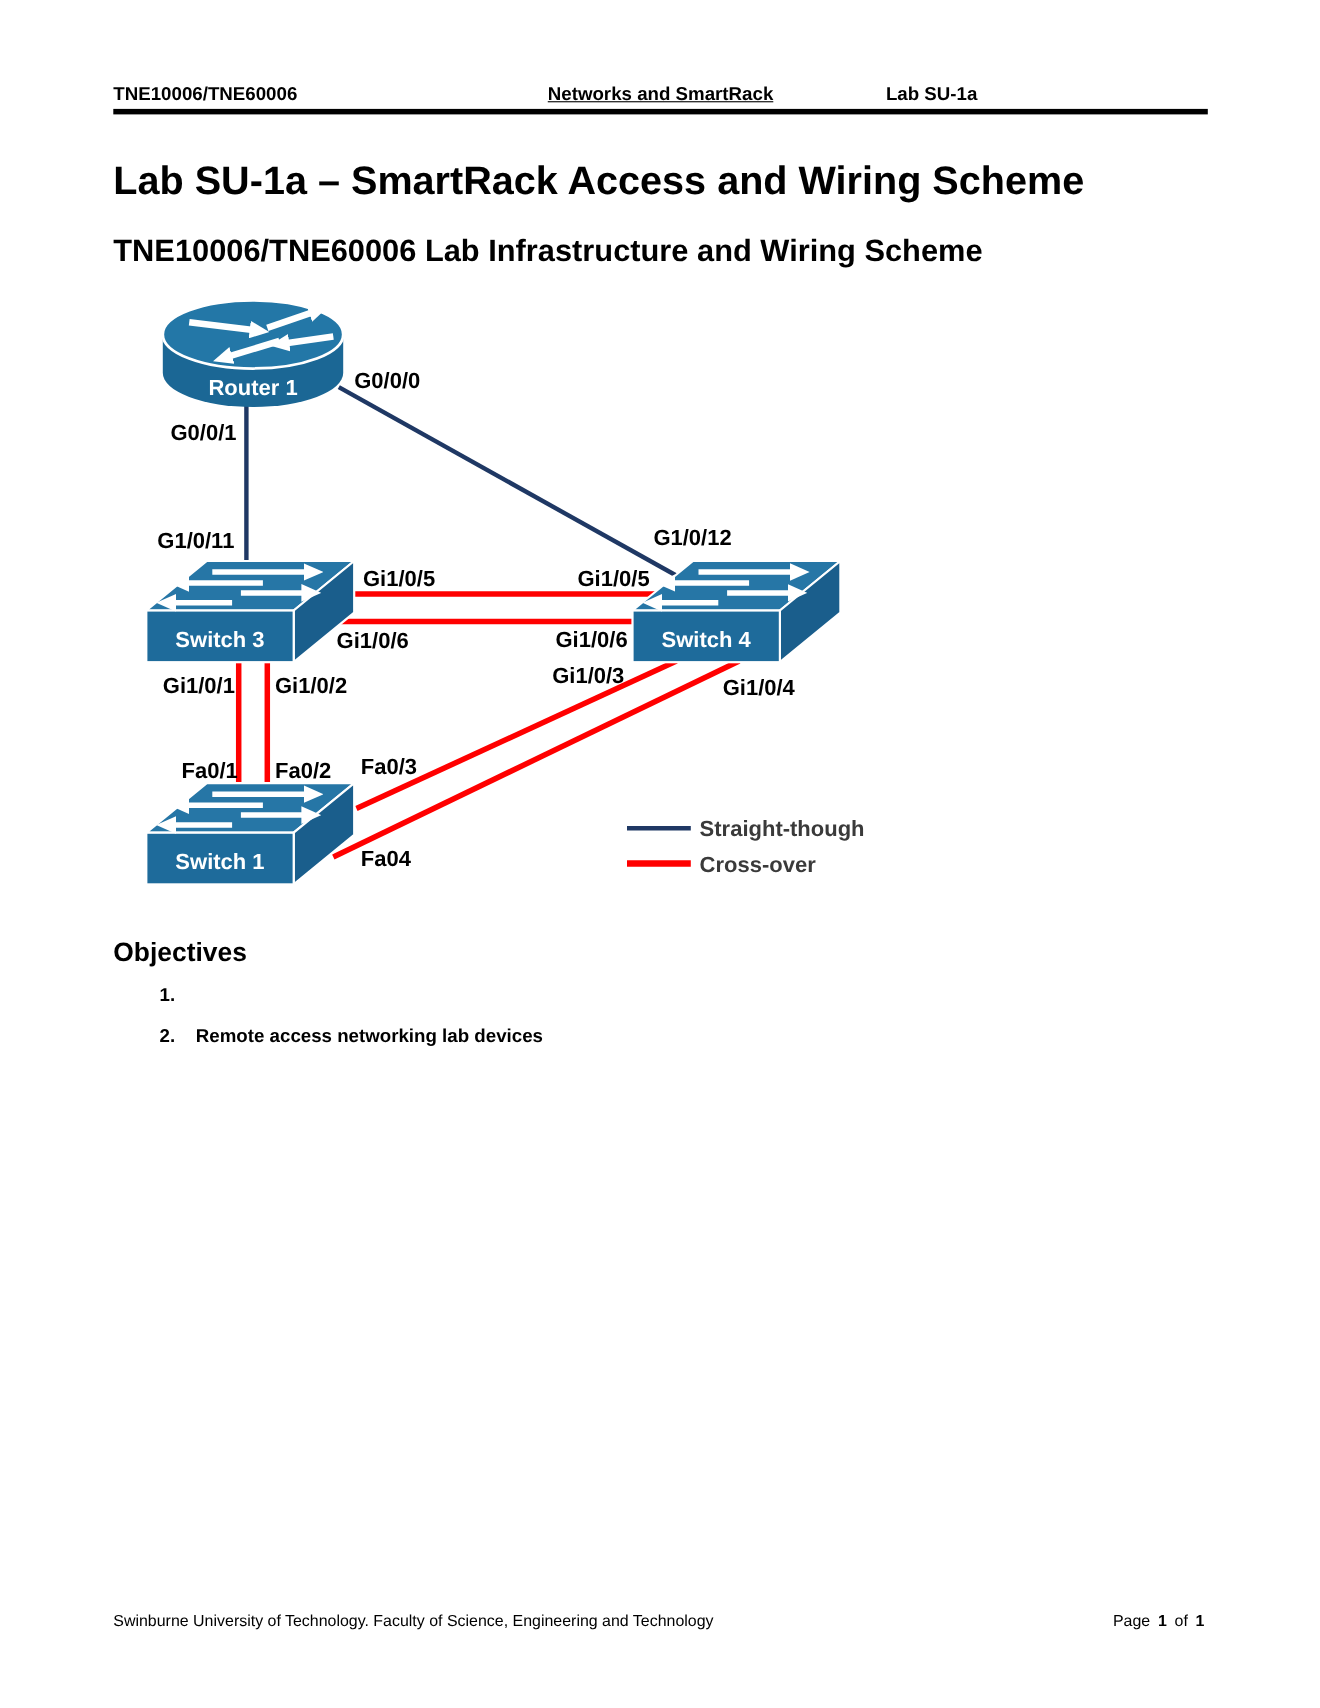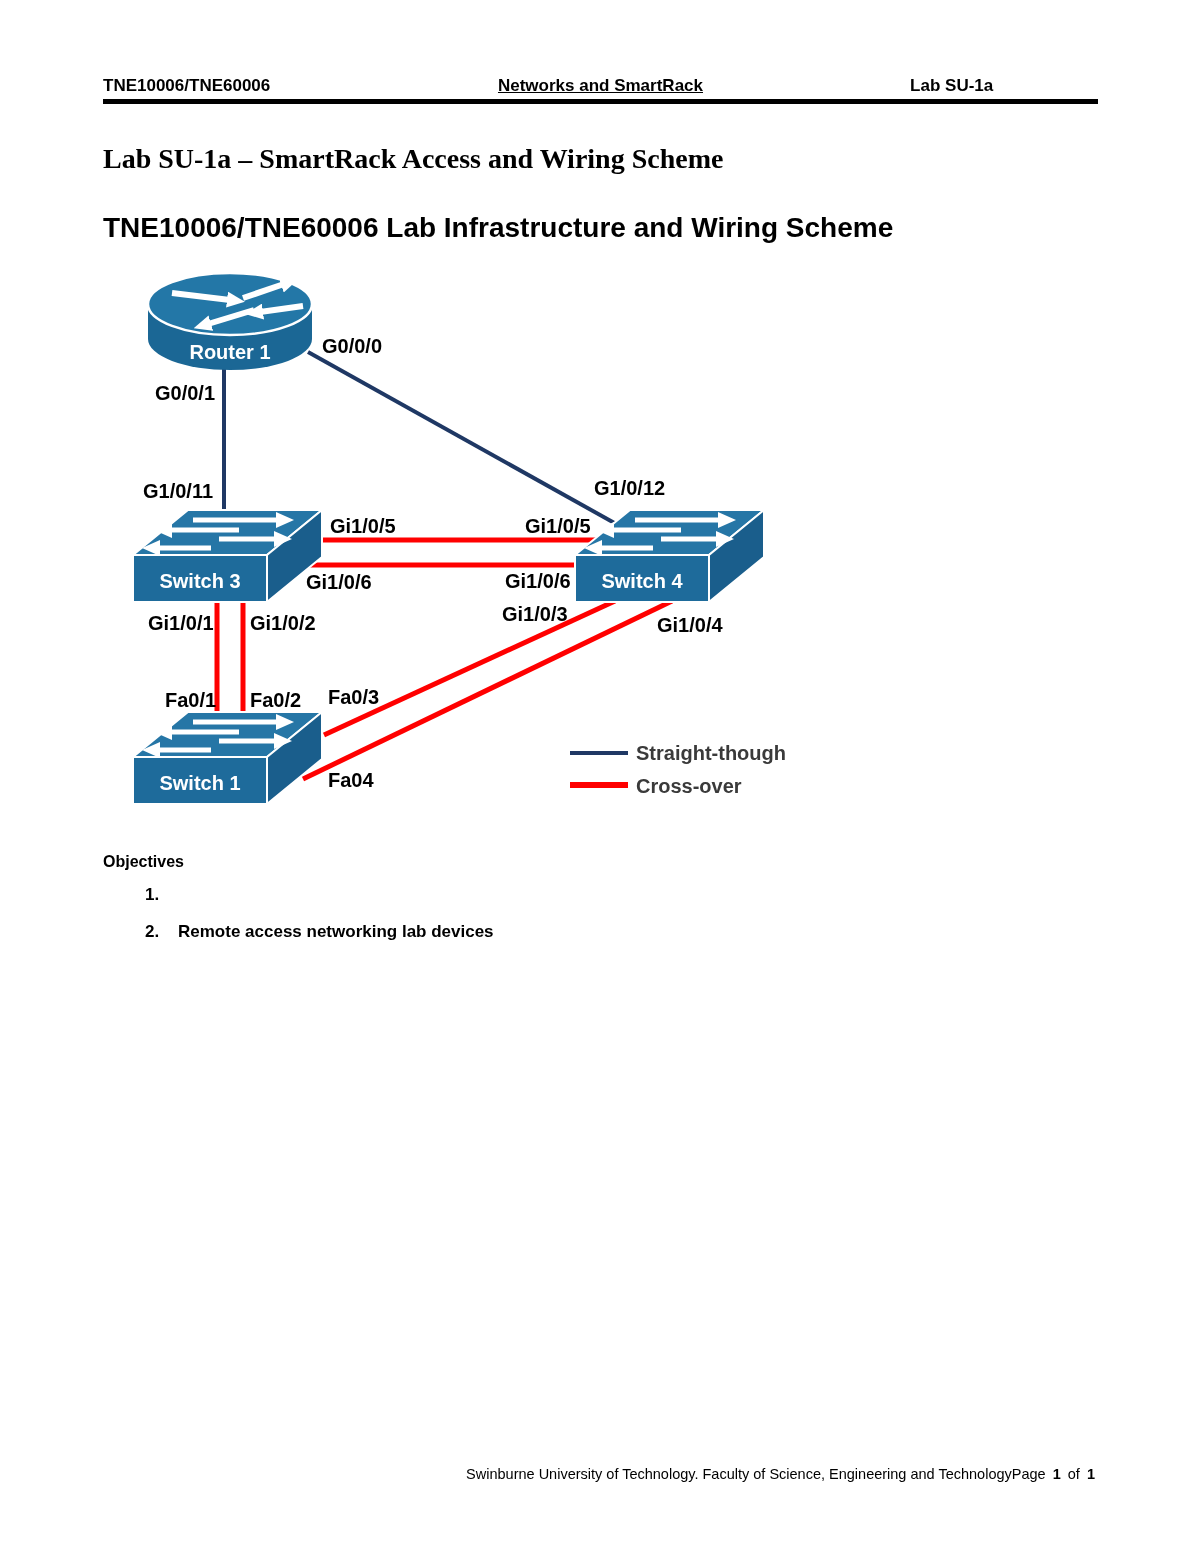--- a/index.html
+++ b/index.html
@@ -13,49 +13,49 @@
     border-radius:29px;
   }
   
   .hdr {
     position:absolute; top:76px; left:103px; right:102px;
     display:flex; align-items:baseline;
     font-size:17px; font-weight:bold;
   }
   .hdr-left  { flex:1; text-align:left; }
   .hdr-center{ flex:1.4; text-align:center; text-decoration:underline; }
-  .hdr-right { flex:1; text-align:center; }
+  .hdr-right { flex:1; text-align:left; }
   .hdr-rule {
     position:absolute; top:99px; left:103px; right:102px;
     height:5px; background:#000;
   }
   
   .title {
     position:absolute; top:143px; left:103px; right:102px;
-    font-size:28px; font-weight:bold;font-family:Liberation Serif, serif;
+    font-size:36px; font-weight:bold;
   }
   .subtitle {
     position:absolute; top:212px; left:103px; right:102px;
     font-size:28px; font-weight:bold;
   }
   
   .diagram { position:absolute; top:255px; left:0; width:1200px; height:600px; }
   svg text { font-family:"Liberation Sans", sans-serif; }
   .port   { font-size:20px; font-weight:600; fill:#000000; }
   .devlbl { font-size:20px; font-weight:bold; fill:#ffffff; text-anchor:middle; }
   .leg    { font-size:20px; font-weight:600; fill:#3a3a3a; }
   
   .objectives { position:absolute; top:853px; left:103px; right:102px; }
-  .obj-h { font-size:16px; font-weight:bold; margin:0 0 14px 0; }
+  .obj-h { font-size:24px; font-weight:bold; margin:0 0 14px 0; }
   .obj-item { display:flex; font-size:17px; font-weight:bold; margin-bottom:17px; }
   .obj-num { width:33px; margin-left:42px; }
   
   .footer {
     position:absolute; top:1466px; left:103px; right:102px;
-    display:flex; justify-content:flex-end; align-items:baseline;
+    display:flex; justify-content:space-between; align-items:baseline;
     font-size:14.5px; font-weight:normal;
   }
   .footer b { font-weight:bold; }
   .pgnum { margin:0 3px; }
 </style>
 </head>
 <body>
 
 <div class="page">
 

